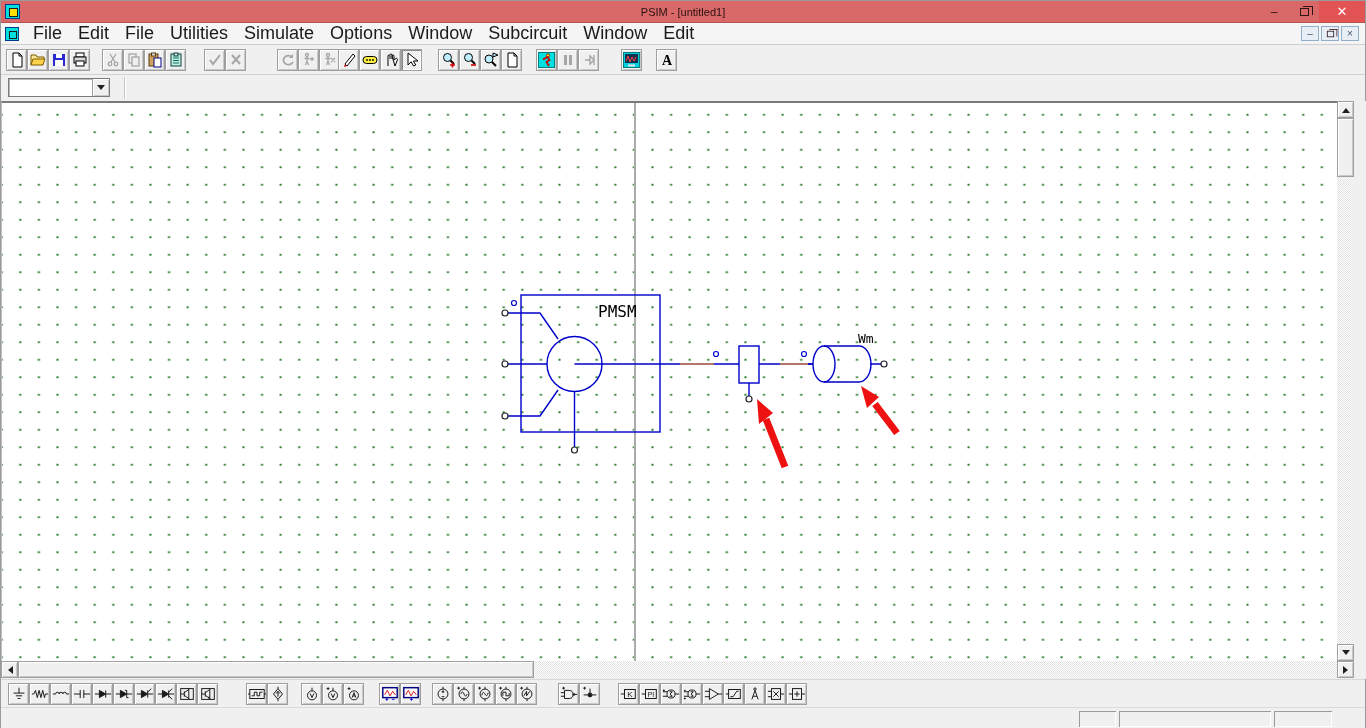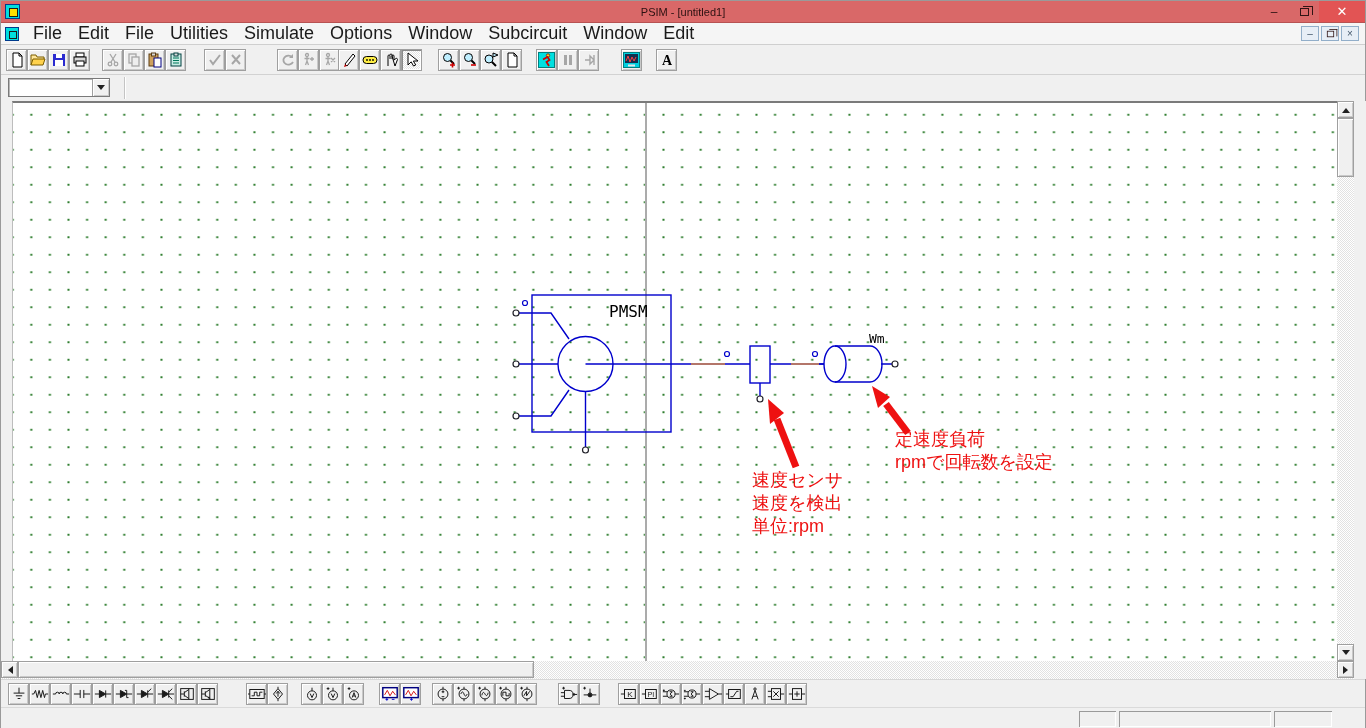--- a/index.html
+++ b/index.html
@@ -53,21 +53,21 @@
     border:1px solid #7a7a7a; box-shadow:inset 1px 1px 0 #b8b8b8; display:flex; }
   .combo-field { flex:1; font-size:12px; padding:2px 3px; color:#000; }
   .combo-btn { width:17px; background:#f0f0f0; border-left:1px solid #9f9f9f;
     box-shadow:inset 1px 1px 0 #fff, inset -1px -1px 0 #c9c9c9;
     display:flex; align-items:center; justify-content:center; }
   .arr-down { width:0; height:0; border:4px solid transparent; border-top:5px solid #202020; margin-top:4px; }
   .vsep { position:absolute; left:123px; top:2px; width:1px; height:22px; background:#c4c4c4;
     box-shadow:1px 0 0 #fff; }
 
   
-  .canvas { position:absolute; left:11px; top:100px; width:1336px; height:560px; background:#fff;
+  .canvas { position:absolute; left:0; top:100px; width:1336px; height:560px; background:#fff;
     border-top:2px solid #7a7a7a; border-left:1px solid #bdbdbd; overflow:hidden;
     background-image:radial-gradient(circle, #2d7d2d 1px, rgba(0,0,0,0) 1.2px);
     background-size:18.6px 17.5px; background-position:9px 3px; }
   .pageline { position:absolute; left:632px; top:0; width:2px; height:100%; background:#ababab; }
   .circuit-svg { position:absolute; left:0; top:0; }
   .ann { position:absolute; color:#ee1111; font-size:18px; line-height:23px; white-space:nowrap; }
 
   
   .dither { background-image:conic-gradient(#fff 0 25%, #e2e2e2 0 50%, #fff 0 75%, #e2e2e2 0);
     background-size:2px 2px; }
@@ -374,29 +374,20 @@
       <text x="856" y="240" font-family="'DejaVu Sans Mono',monospace" font-size="13" fill="#000">Wm</text>
 
       <g fill="#ee1111" stroke="none">
         <line x1="783" y1="364" x2="764" y2="316" stroke="#ee1111" stroke-width="7"></line>
         <polygon points="755,296 771,310 757,321"></polygon>
         <line x1="895" y1="330" x2="873" y2="301" stroke="#ee1111" stroke-width="7"></line>
         <polygon points="859,283 877,294 865,305"></polygon>
       </g>
     </svg>
 
-    <div class="ann" style="left:739px; top:366px">
-      <div>速度センサ</div>
-      <div>速度を検出</div>
-      <div>単位:rpm</div>
-    </div>
-    <div class="ann" style="left:882px; top:325px">
-      <div>定速度負荷</div>
-      <div>rpmで回転数を設定</div>
-    </div>
   </div>
 
   <div class="hscroll dither">
     <div class="sb-btn" style="left:0; top:0">
         <span class="tri tri-left"></span>
       </div>
     <div class="sb-thumb" style="left:17px; top:0; width:516px; height:17px"></div>
     <div class="sb-btn" style="left:1336px; top:0">
         <span class="tri tri-right"></span>
       </div>

